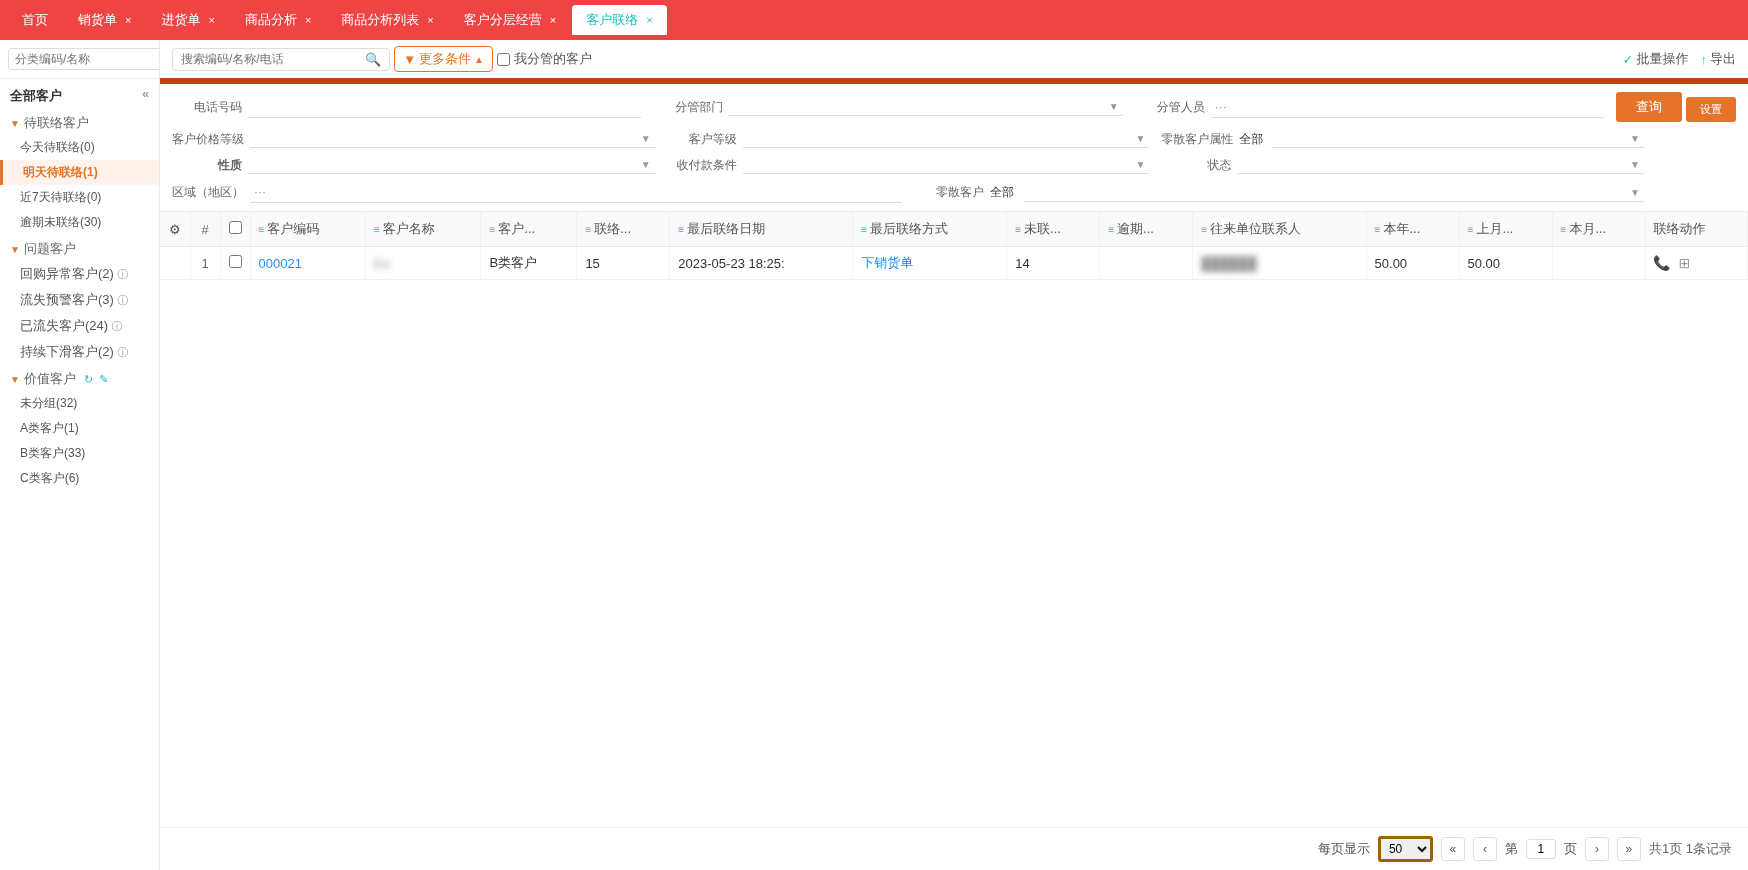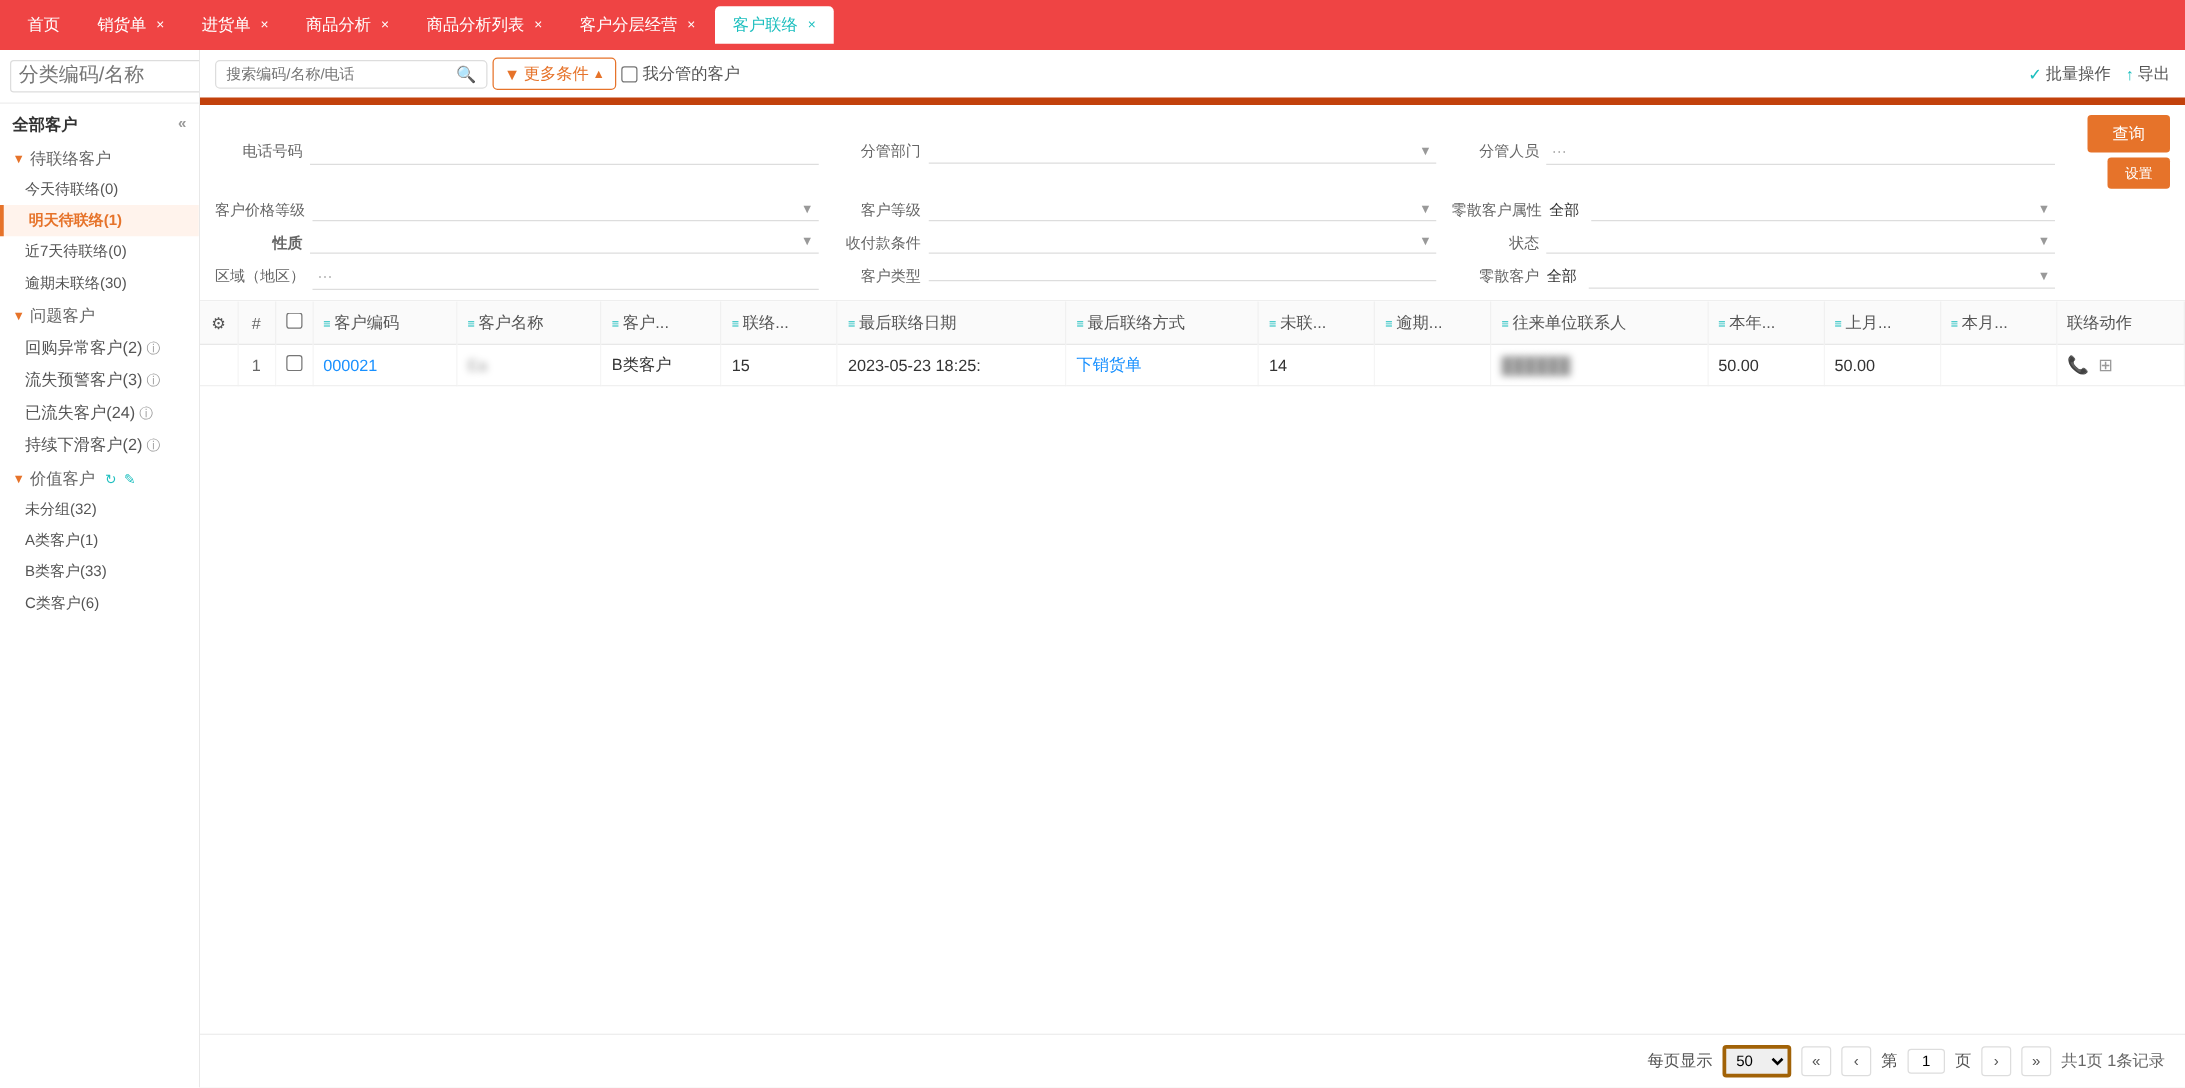--- a/index.html
+++ b/index.html
@@ -46,21 +46,21 @@
       padding: 8px;
       display: flex;
       align-items: center;
       border-bottom: 1px solid #eee;
     }
     .sidebar-search input {
       flex: 1;
       border: 1px solid #ddd;
       border-radius: 3px;
       padding: 3px 6px;
-      font-size: 16px;
+      font-size: 12px;
       color: #333;
       outline: none;
     }
     .sidebar-section-header {
       display: flex;
       justify-content: space-between;
       padding: 8px 10px 4px;
       font-weight: bold;
       color: #333;
       font-size: 13px;
@@ -212,21 +212,21 @@
       background: #e6732a;
       color: #fff;
       border: none;
       padding: 5px 14px;
       border-radius: 3px;
       cursor: pointer;
       font-size: 11px;
     }
     .filter-action-col {
       display: flex;
-      flex-direction: column;
+      flex-direction: row;
       gap: 4px;
       align-items: flex-end;
       min-width: 80px;
     }
 
     
     .table-area {
       flex: 1;
       background: #fff;
       overflow: auto;
@@ -492,25 +492,20 @@
           </div>
         </div>
         <div style="min-width:80px;"></div>
       </div>
 
       <div class="filter-row">
         <div class="filter-field" style="flex:2;">
           <span class="filter-label">区域（地区）</span>
           <div class="filter-select-wrapper">
             <span class="filter-dots">···</span>
-          </div>
-        </div>
-        <div class="filter-field" style="flex:2;">
-          <span class="filter-label">客户类型</span>
-          <div class="filter-select-wrapper" style="flex:1;">
           </div>
         </div>
         <div class="filter-field" style="flex:2;">
           <span class="filter-label">零散客户</span>
           <span style="font-size:12px;color:#333;margin-right:4px;">全部</span>
           <div class="filter-select-wrapper" style="flex:1;">
             <span class="chevron">▼</span>
           </div>
         </div>
         <div style="min-width:80px;"></div>

